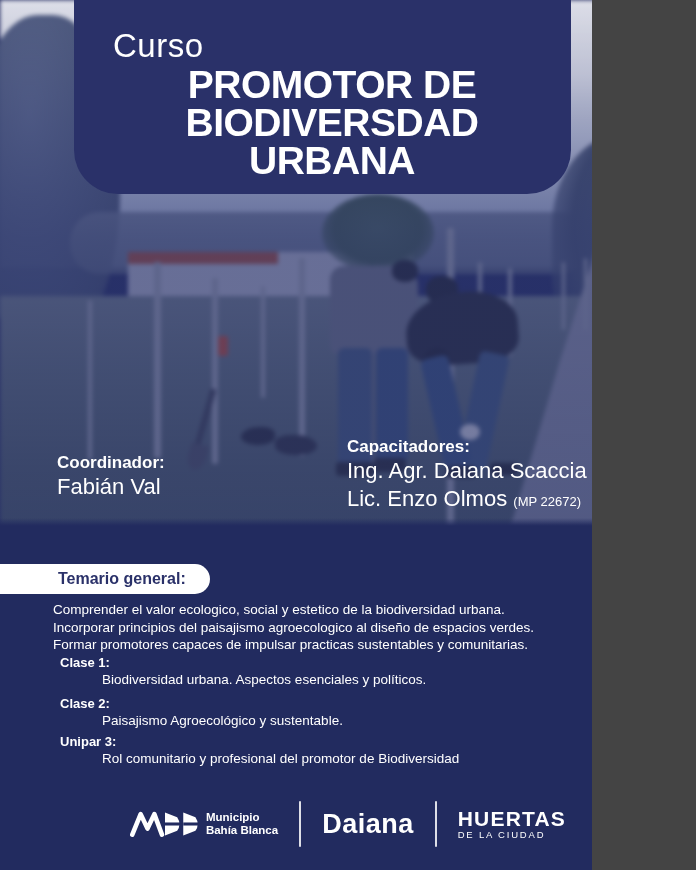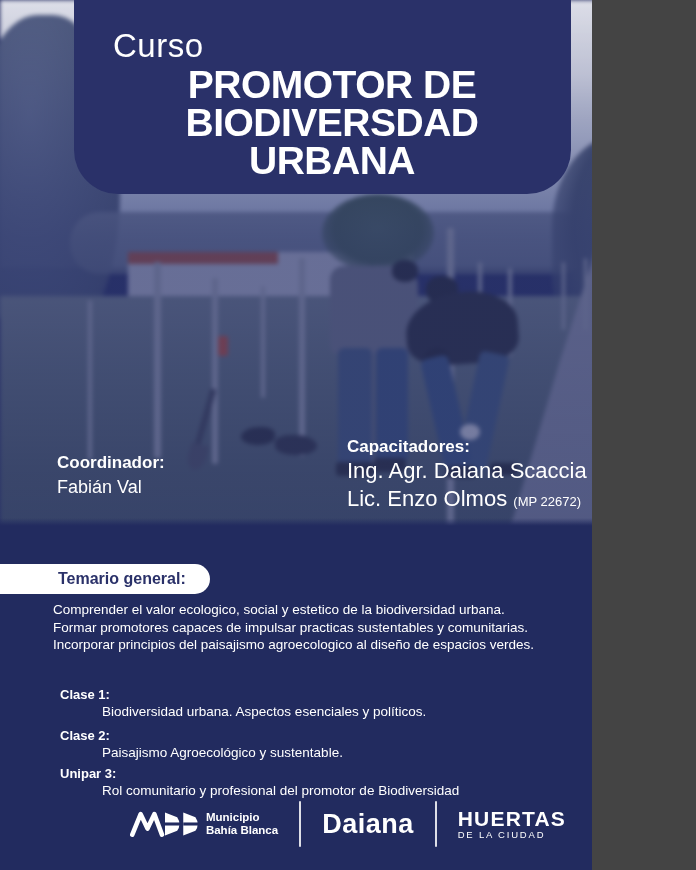--- a/index.html
+++ b/index.html
@@ -59,30 +59,30 @@
     border-radius:0 0 44px 44px;box-sizing:border-box;padding:26px 20px 0 39px;}
   .kicker{font-size:33px;font-weight:400;line-height:40px;letter-spacing:.5px;}
   .main-title{margin:0;font-size:39px;font-weight:700;line-height:38px;letter-spacing:-.5px;text-align:center;}
   
   .duration{position:absolute;left:115px;top:206px;}
   .duration-main{font-size:19px;font-weight:700;line-height:24px;}
   .duration-dates{font-size:19px;font-weight:400;line-height:24px;}
   
   .people-label{font-size:17px;font-weight:700;line-height:22px;}
   .coordinator{position:absolute;left:57px;top:452px;}
-  .coordinator-name{font-size:18px;font-weight:400;line-height:26px;}
+  .coordinator-name{font-size:22px;font-weight:400;line-height:26px;}
   .trainers{position:absolute;left:347px;top:436px;}
   .trainer-line{font-size:22px;font-weight:400;line-height:25px;white-space:nowrap;}
   .trainer-mp{font-size:13px;font-weight:400;}
   
   .badge{position:absolute;left:-14px;top:564px;background:#ffffff;color:#2a3169;
     border-radius:20px;padding:6px 24px 6px 72px;font-size:16px;font-weight:700;line-height:18px;}
   .objectives{position:absolute;left:53px;top:601px;font-size:13.5px;line-height:17.5px;font-weight:400;}
   .class-block{position:absolute;left:60px;}
-  .class-label{font-size:13px;font-weight:700;line-height:17px;margin-top:32px;}
+  .class-label{font-size:13px;font-weight:700;line-height:17px;}
   .class-desc{font-size:13.5px;font-weight:400;line-height:17px;margin-left:42px;}
   .cb1{top:654px;}.cb2{top:695px;}.cb3{top:733px;}
   
   .footer{position:absolute;left:0;top:796px;width:696px;height:56px;
     display:flex;align-items:center;justify-content:center;gap:21px;}
   .brand-mbb{display:flex;align-items:center;gap:6px;}
   .mbb-text{font-size:11.5px;font-weight:700;line-height:13px;}
   .footer-divider{width:2px;height:46px;background:rgba(255,255,255,.85);border-radius:1px;}
   .brand-unipar{font-size:27px;font-weight:700;letter-spacing:.5px;}
   .brand-huertas{text-align:left;}
@@ -164,22 +164,22 @@
     <div class="people-label">Capacitadores:</div>
     <div class="trainer-line"><span>Ing. Agr. Daiana Scaccia</span>
       <span class="trainer-mp">(MP 03677)</span></div>
     <div class="trainer-line"><span>Lic. Enzo Olmos</span>
       <span class="trainer-mp">(MP 22672)</span></div>
   </div>
 
   <div class="badge">Temario general:</div>
   <div class="objectives">
     <div>Comprender el valor ecologico, social y estetico de la biodiversidad urbana.</div>
+    <div>Incorporar principios del paisajismo agroecologico al diseño de espacios verdes.</div>
     <div>Formar promotores capaces de impulsar practicas sustentables y comunitarias.</div>
-    <div>Incorporar principios del paisajismo agroecologico al diseño de espacios verdes.</div>
   </div>
 
   <div class="class-block cb1">
     <div class="class-label">Clase 1:</div>
     <div class="class-desc">Biodiversidad urbana. Aspectos esenciales y políticos.</div>
   </div>
   <div class="class-block cb2">
     <div class="class-label">Clase 2:</div>
     <div class="class-desc">Paisajismo Agroecológico y sustentable.</div>
   </div>

